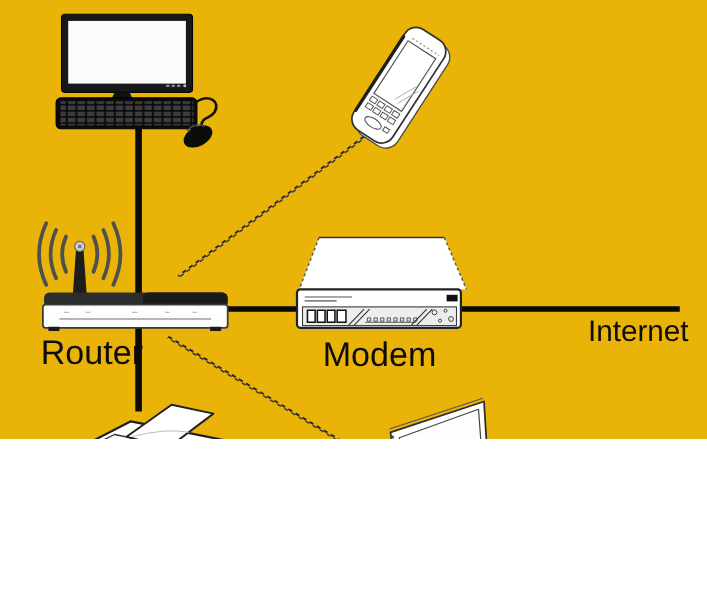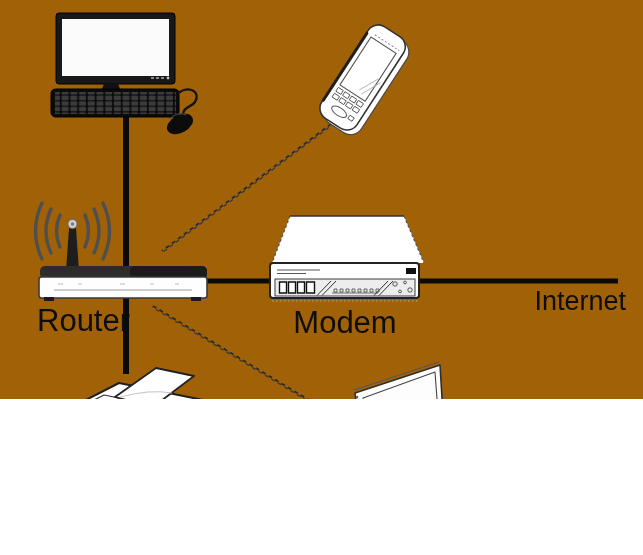--- a/index.html
+++ b/index.html
@@ -1,16 +1,16 @@
 <!DOCTYPE html>
 <html><head>
 <meta charset="utf-8">
 <style>
   html,body{margin:0;padding:0;background:#fff;}
-  .canvas{position:relative;width:643px;height:399px;background:#a16207;overflow:hidden;}
+  .canvas{position:relative;width:643px;height:399px;background:#eab308;overflow:hidden;}
   svg{display:block;}
   text.dlabel{font-family:"Liberation Sans",sans-serif;fill:#0d0d0d;}
 </style>
 </head>
 <body>
 
 <div class="canvas">
 <svg width="643" height="555" viewBox="0 0 643 555" xmlns="http://www.w3.org/2000/svg">
   <defs>
     <pattern id="kbkeys" width="8.7" height="5.6" patternUnits="userSpaceOnUse">

